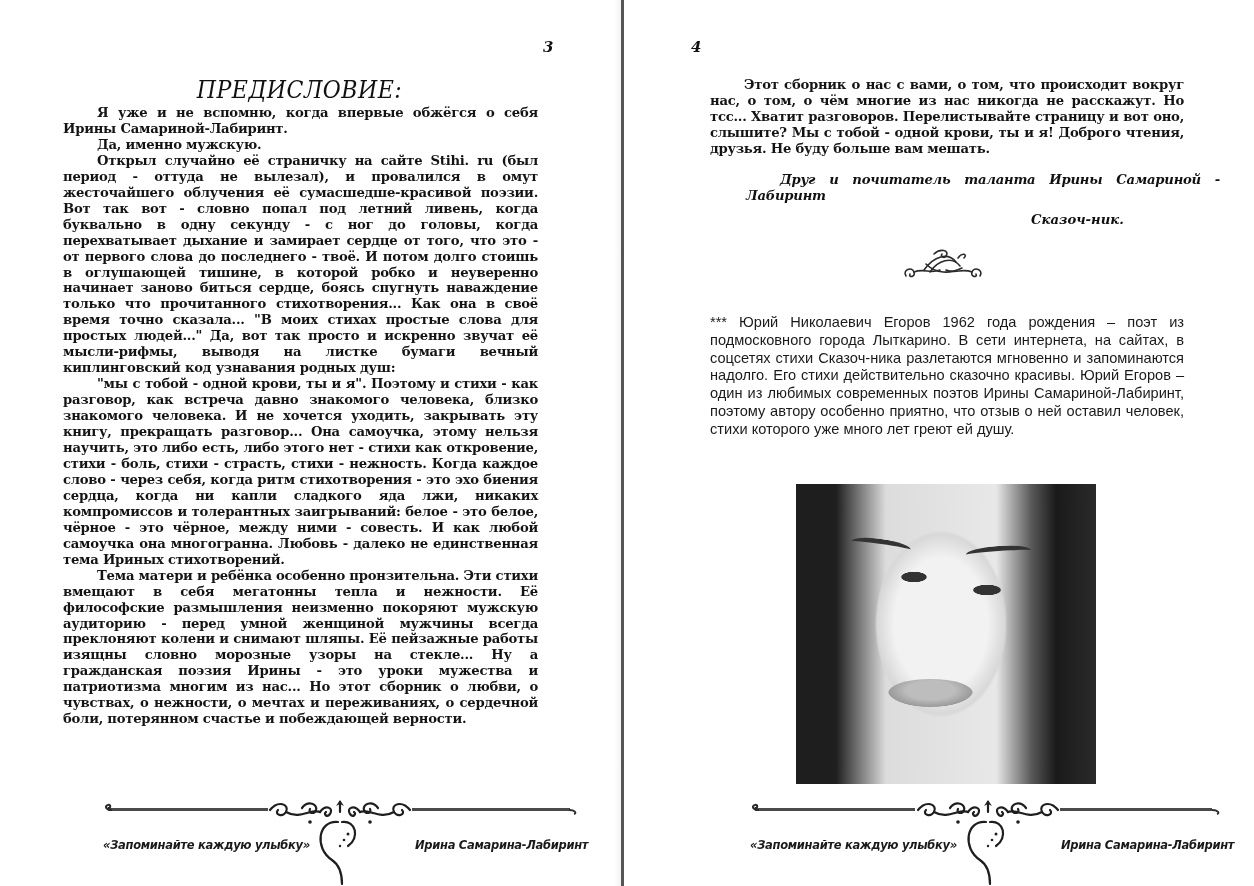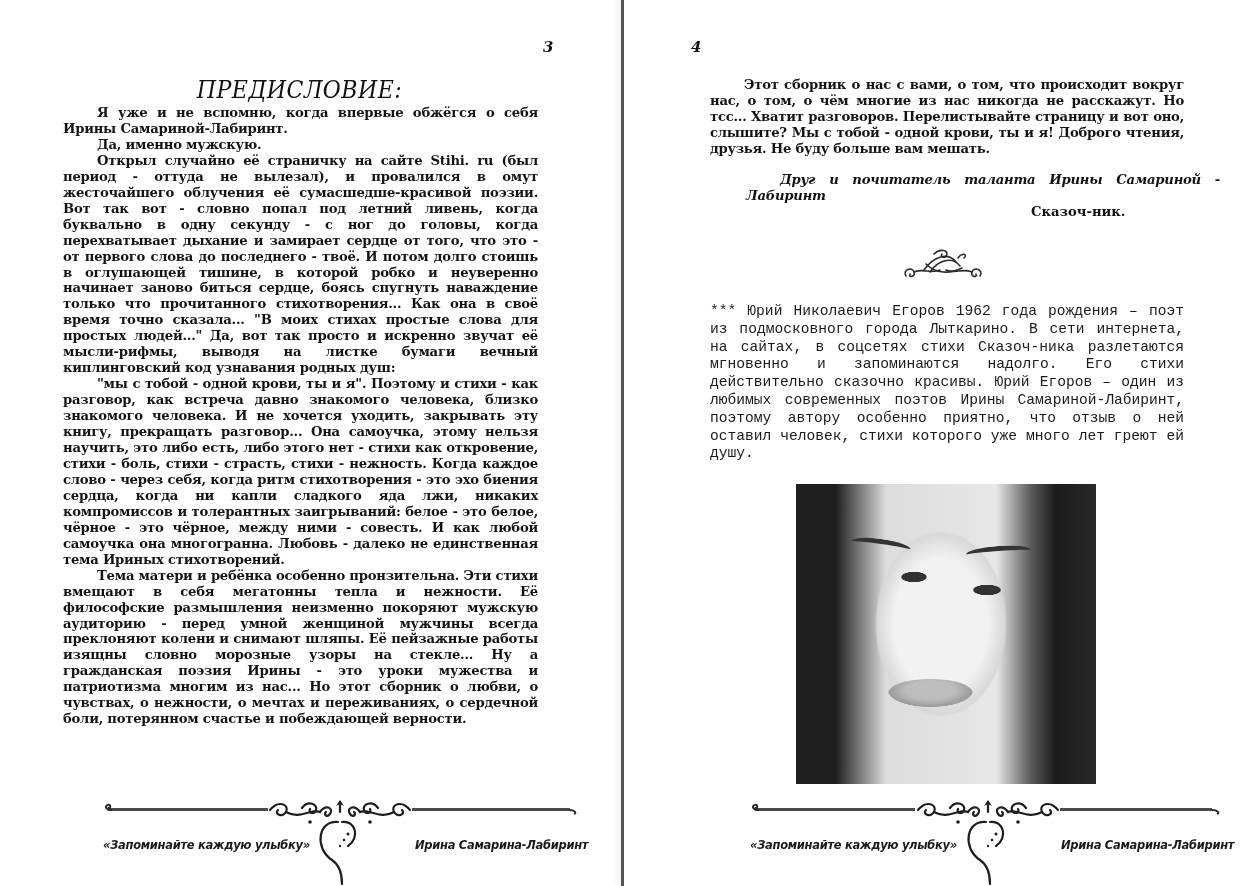--- a/index.html
+++ b/index.html
@@ -24,27 +24,27 @@
   .body-text { position:absolute; font-weight:bold; 
                font-size:13.2px; line-height:15.95px; text-align:justify;
                font-family:"DejaVu Serif", serif; color:#141414; }
   .body-text p { margin:0; text-indent:34px; }
   .left-body { left:63px; width:475px; top:105px; letter-spacing:-0.25px; }
   .right-body { left:85px; width:474px; top:77px; letter-spacing:-0.25px; }
   .signature { position:absolute; left:81px; width:474px; top:172px;
                font-weight:bold; font-style:italic; font-size:13.2px; line-height:15.95px;
                text-align:justify; letter-spacing:-0.25px;margin-left:40px; }
   .signature .l1 { text-indent:34px; }
-  .sign-name { position:absolute; left:406px; top:204px; font-weight:bold; 
+  .sign-name { position:absolute; left:406px; top:212px; font-weight:bold; font-style:italic;
                font-size:13.2px; }
 
   .flourish { position:absolute; left:275px; top:246px; width:86px; height:40px; }
 
-  .bio { position:absolute; left:85px; width:474px; top:303px;
-         font-family:Liberation Mono, monospace; font-size:14.6px; line-height:17.8px;
+  .bio { position:absolute; left:85px; width:474px; top:314px;
+         font-family:Liberation Sans, sans-serif; font-size:14.6px; line-height:17.8px;
          text-align:justify; color:#1a1a1a; }
 
   .photo { position:absolute; left:171px; top:484px; width:300px; height:300px;
            background:
              radial-gradient(ellipse 22px 9px at 118px 93px, #333 0 55%, transparent 60%),
              radial-gradient(ellipse 24px 9px at 191px 106px, #333 0 55%, transparent 60%),
              linear-gradient(172deg, transparent 0 55px, transparent 55px),
              radial-gradient(ellipse 14px 3px at 140px 204px, #a8a8a8 0 60%, transparent 65%),
              radial-gradient(ellipse 85px 120px at 145px 140px, #f2f2f2 0 55%, #d8d8d8 75%, transparent 78%),
              linear-gradient(to right, #1e1e1e 0 40px, #6c6c6c 60px, #dcdcdc 90px, #e8e8e8 200px, #5a5a5a 235px, #1a1a1a 260px, #2a2a2a 300px);

